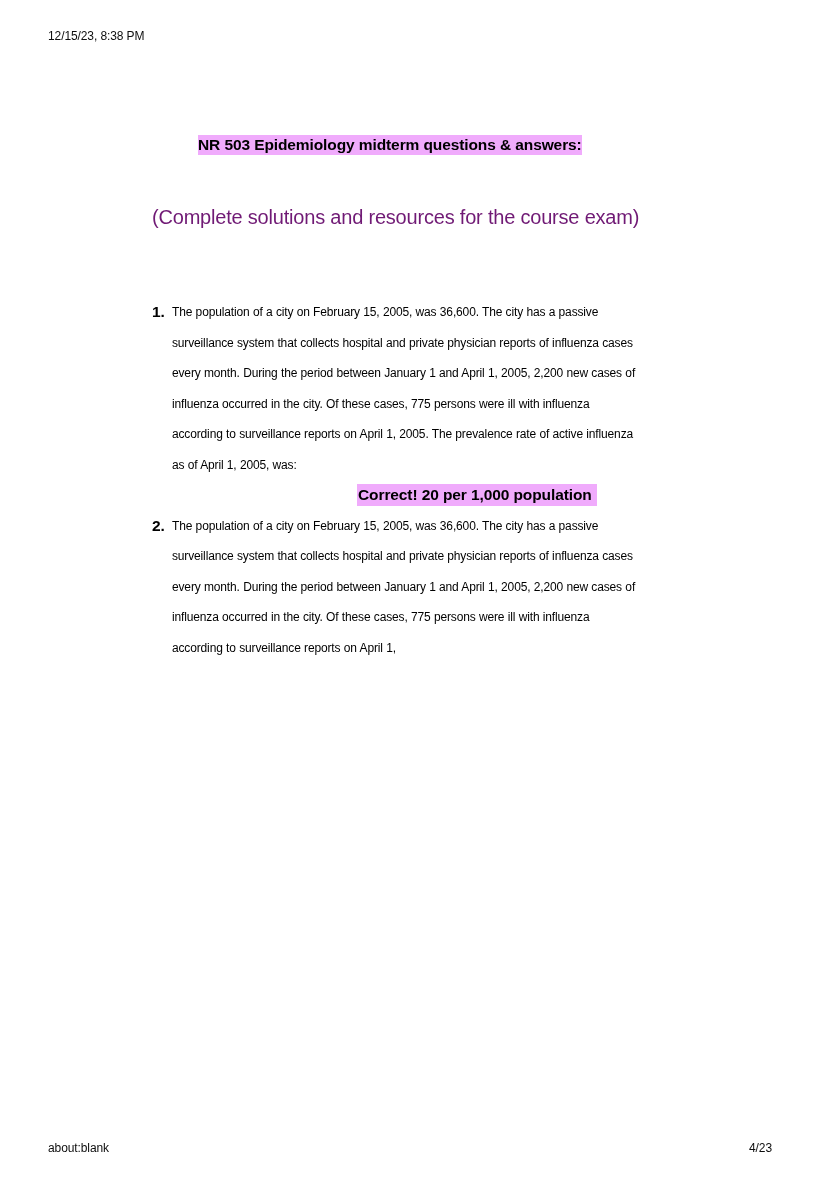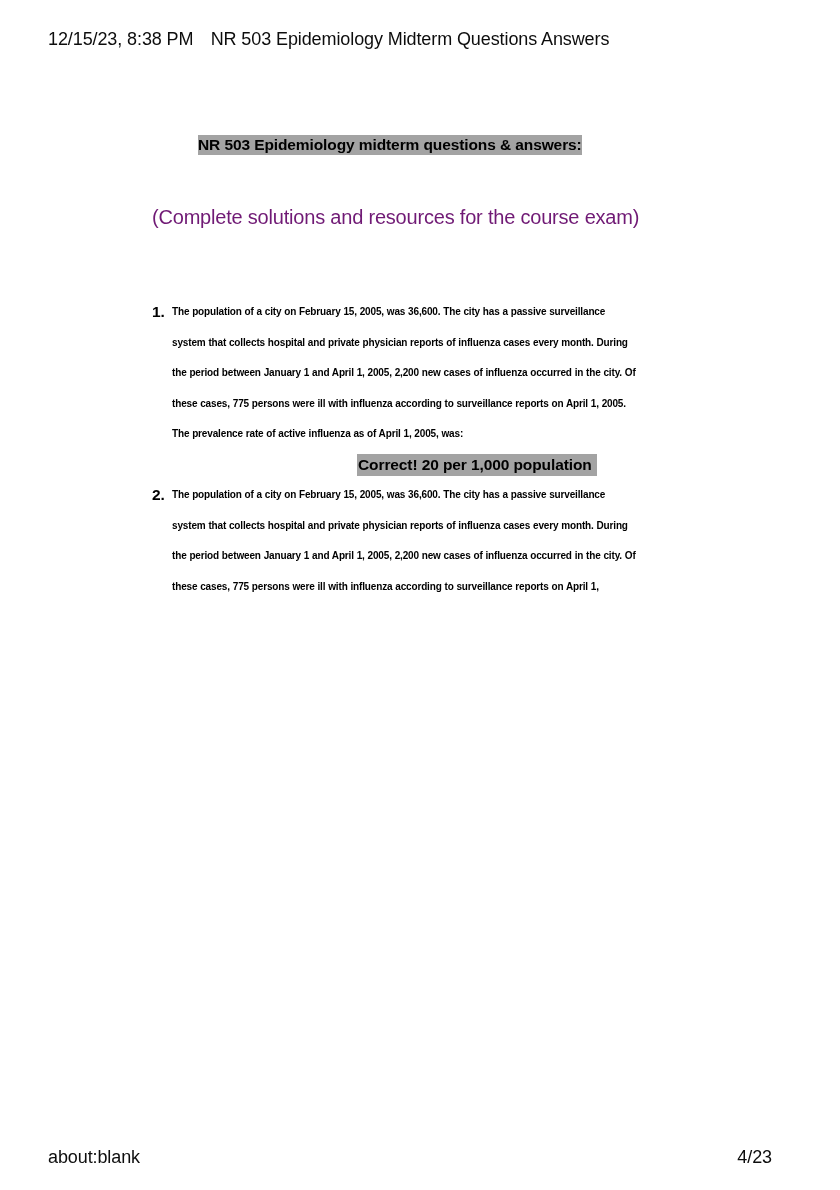--- a/index.html
+++ b/index.html
@@ -17,27 +17,27 @@
     color: #000000;
     -webkit-font-smoothing: none;
   }
 
   
   .print-chrome {
     position: absolute;
     left: 0;
     width: 820px;
     font-family: "Liberation Sans", sans-serif;
-    font-size: 18px;
+    font-size: 12px;
     font-weight: 400;
     color: #0d0d0d;
     letter-spacing: -0.1px;
   }
   .print-header { top: 29px; height: 20px; }
-  .print-footer { top: 1141px; height: 20px; margin-top: 6px; }
+  .print-footer { top: 1141px; height: 20px; }
 
   .chrome-left {
     position: absolute;
     left: 48px;
     top: 0;
     white-space: nowrap;
   }
   .chrome-center {
     position: absolute;
     left: 0;
@@ -65,21 +65,21 @@
     position: absolute;
     left: 198px;
     top: 133px;
     font-size: 15.5px;
     font-weight: 700;
     line-height: 23px;
     letter-spacing: -0.1px;
     white-space: nowrap;
   }
   .hl {
-    background: #a3a3a3;
+    background: #f0abfc;
     padding: 1px 0 2px 0;
     box-decoration-break: clone;
     -webkit-box-decoration-break: clone;
   }
 
   .doc-subtitle {
     position: absolute;
     left: 152px;
     top: 203px;
     font-size: 20px;
@@ -109,43 +109,42 @@
     position: absolute;
     left: 152px;
     top: 0;
     width: 20px;
     font-size: 15.5px;
     font-weight: 700;
     line-height: 30.5px;
     text-align: left;
   }
   .qtext {
-    font-size: 10px;
-    font-weight: 700;
+    font-size: 12px;
+    font-weight: 400;
     line-height: 30.5px;
     letter-spacing: -0.15px;
     text-align: left;
     word-spacing: 0.2px;
   }
 
   .answer {
     padding-left: 185px;
     font-size: 15.5px;
     font-weight: 700;
     line-height: 30.5px;
     letter-spacing: -0.1px;
   }
   .answer .hl { padding: 2px 5px 3px 1px; }
 </style>
 </head>
 <body>
 
 <div class="print-chrome print-header">
   <span class="chrome-left">12/15/23, 8:38 PM</span>
-  <span class="chrome-center">NR 503 Epidemiology Midterm Questions Answers</span>
 </div>
 
 <div class="doc">
 
   <div class="doc-title">
     <span class="hl">NR 503  Epidemiology midterm questions &amp; answers:</span>
   </div>
 
   <div class="doc-subtitle">(Complete solutions and resources for the course exam)</div>
 

